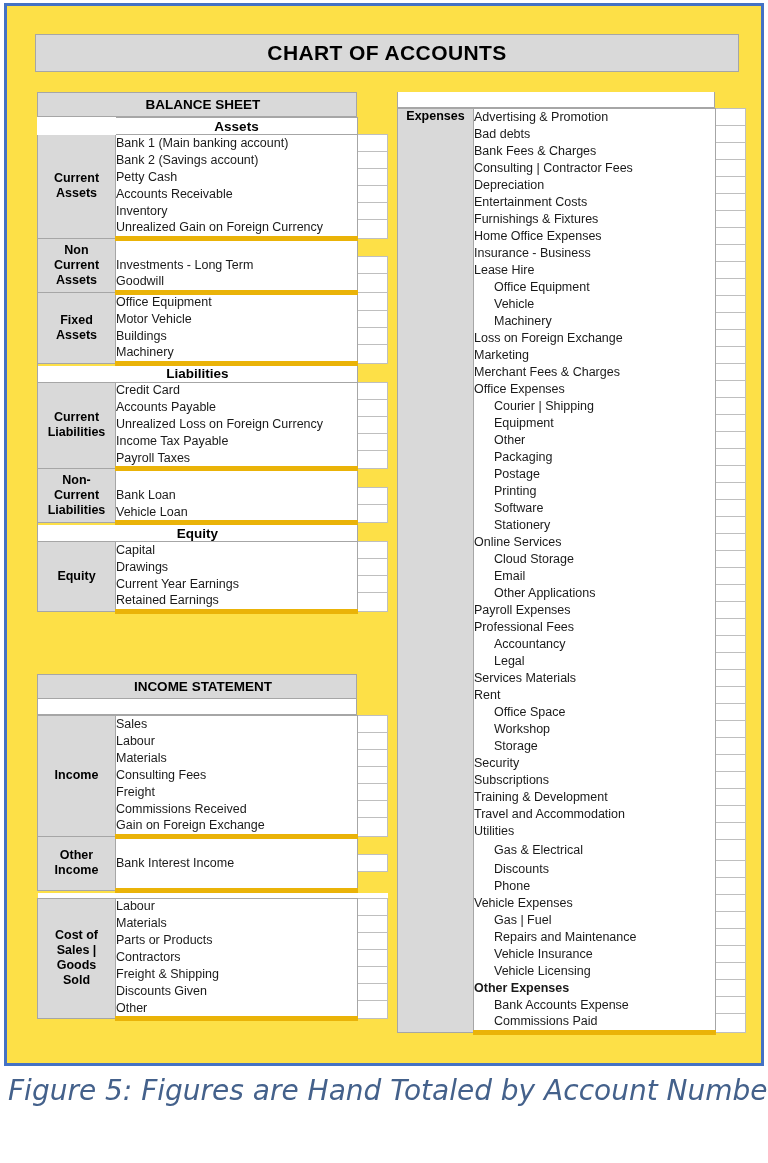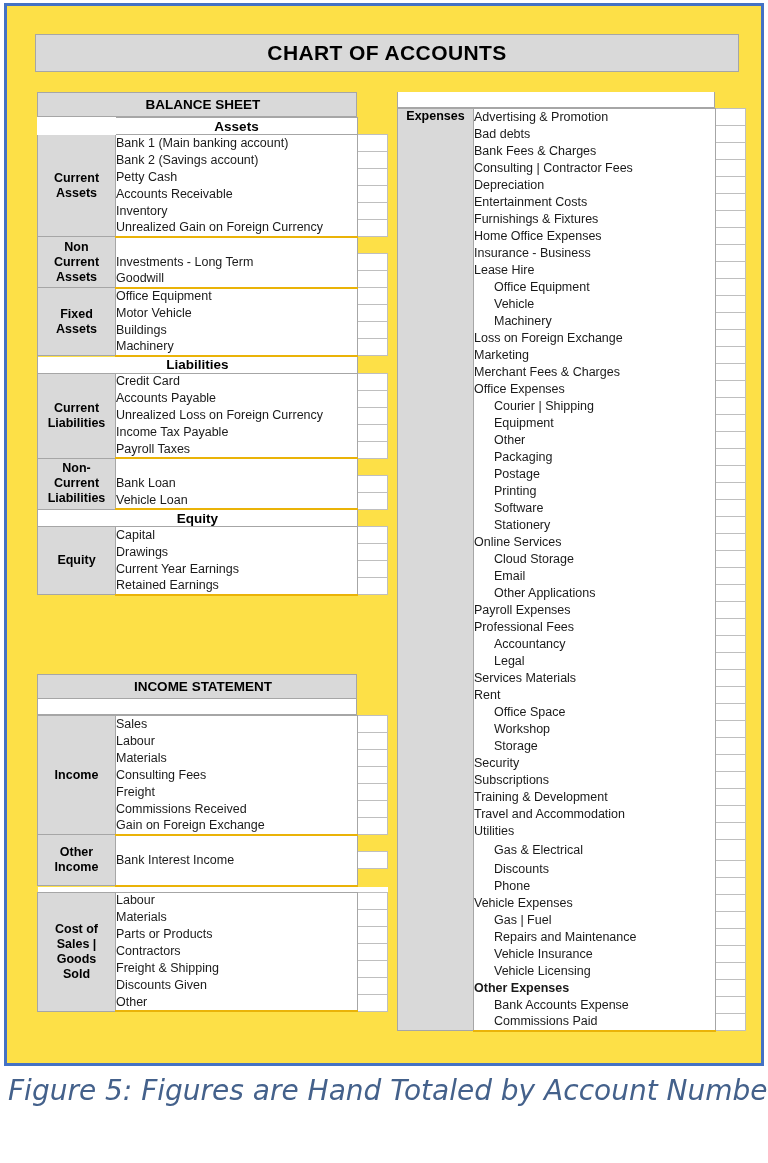--- a/index.html
+++ b/index.html
@@ -101,21 +101,21 @@
   }
   td.grp.blank { background: #ffffff; border-color: #ffffff; }
   
   td.acctname {
     border-left: 1px solid #a6a6a6;
     border-right: 1px solid #a6a6a6;
     padding-left: 5px;
     background: #ffffff;
   }
   td.acctname.first { border-top: 1px solid #a6a6a6; }
-  td.acctname.last  { border-bottom: 2px solid #eab308; }
+  td.acctname.last  { border-bottom: 5px solid #eab308; }
   td.acctname.indent { padding-left: 20px; }
   td.acctname.bold { font-weight: bold; }
   
   td.val {
     border: 1px solid #bfbfbf;
     background: #ffffff;
   }
   td.val.empty { border: none; background: transparent; }
   
   td.band {

